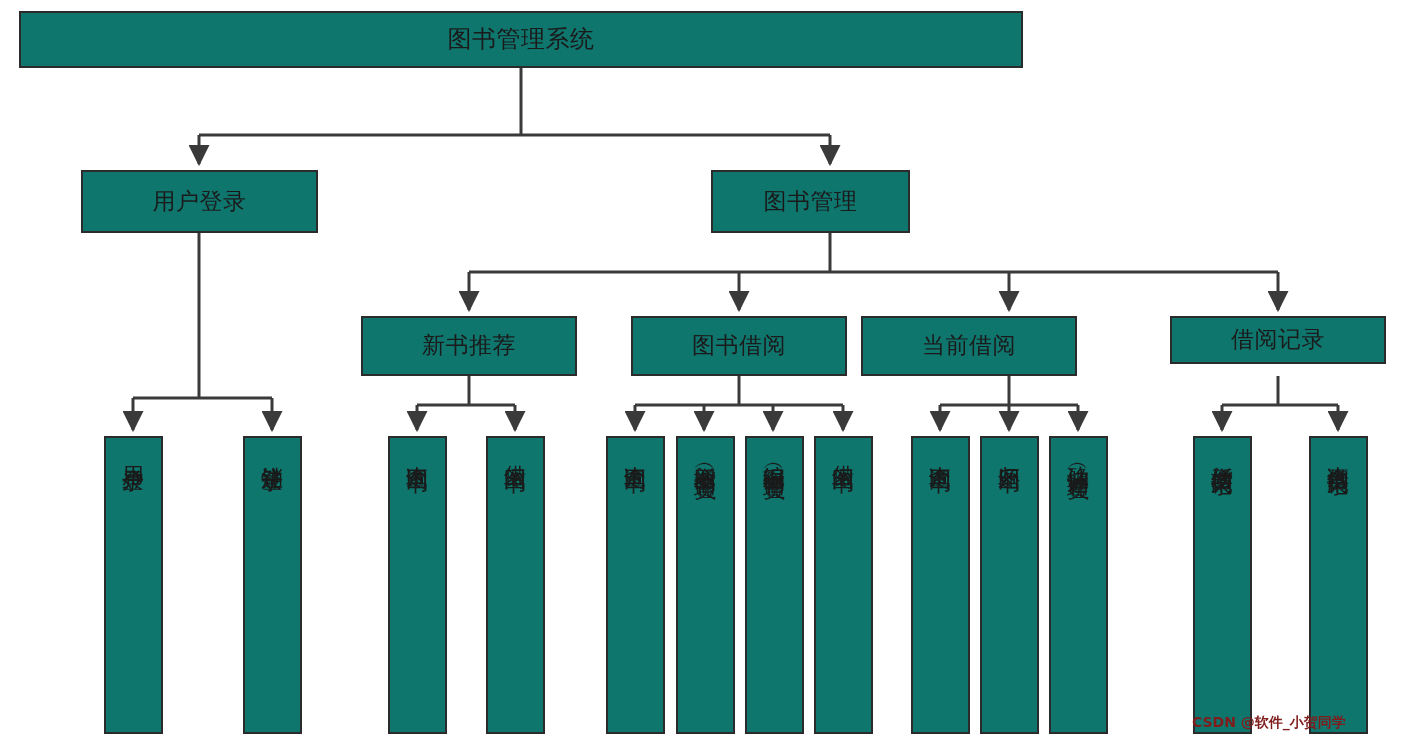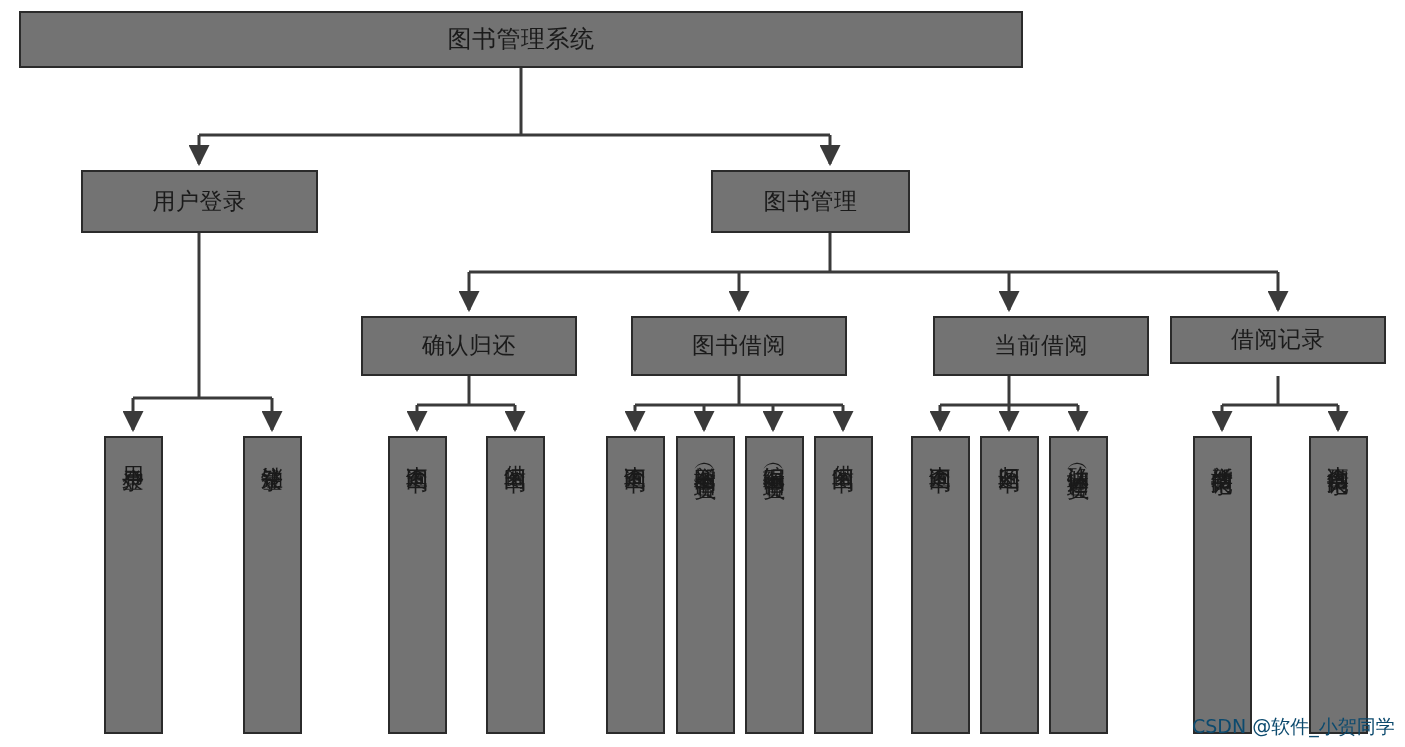--- a/index.html
+++ b/index.html
@@ -22,21 +22,21 @@
     position: absolute;
     left: 0;
     top: 0;
     width: 1405px;
     height: 747px;
     pointer-events: none;
   }
   .node {
     position: absolute;
     box-sizing: border-box;
-    background: #737373;
+    background: #0f766e;
     border: 2px solid #2b2b2b;
     display: flex;
     align-items: center;
     justify-content: center;
     color: #1a1a1a;
     z-index: 2;
   }
   .node .node-label {
     display: block;
     text-align: center;
@@ -59,25 +59,26 @@
   .node.vert .node-label {
     writing-mode: vertical-rl;
     text-orientation: upright;
     font-size: 22px;
     line-height: 1.05;
     letter-spacing: 2px;
     white-space: nowrap;
   }
   .watermark {
     position: absolute;
-    color: #0c4a6e;
-    font-size: 19px;
+    color: #7f1d1d;
+    font-size: 14px;
     white-space: nowrap;
     z-index: 5;
     font-family: "DejaVu Sans", "Liberation Sans", sans-serif;
+    font-weight: bold;
   }
 </style>
 </head>
 <body>
 
 <div id="diagram-root">
 
   <svg id="edge-layer" viewBox="0 0 1405 747" width="1405" height="747" xmlns="http://www.w3.org/2000/svg">
     <defs>
       <marker id="arrow" viewBox="0 0 10 10" refX="9" refY="5" markerWidth="7" markerHeight="7" orient="auto-start-reverse">
@@ -133,26 +134,26 @@
   </div>
 
   <div class="node horiz" style="left:81px; top:170px; width:237px; height:63px;">
     <span class="node-label">用户登录</span>
   </div>
   <div class="node horiz" style="left:711px; top:170px; width:199px; height:63px;">
     <span class="node-label">图书管理</span>
   </div>
 
   <div class="node horiz" style="left:361px; top:316px; width:216px; height:60px;">
-    <span class="node-label">确认归还</span>
+    <span class="node-label">新书推荐</span>
   </div>
   <div class="node horiz" style="left:631px; top:316px; width:216px; height:60px;align-items:center;">
     <span class="node-label">图书借阅</span>
   </div>
-  <div class="node horiz" style="left:933px; top:316px; width:216px; height:60px;">
+  <div class="node horiz" style="left:861px; top:316px; width:216px; height:60px;">
     <span class="node-label">当前借阅</span>
   </div>
   <div class="node horiz" style="left:1170px; top:316px; width:216px; height:48px;">
     <span class="node-label">借阅记录</span>
   </div>
 
   <div class="node vert" style="left:104px; top:436px; width:59px; height:298px;">
     <span class="node-label">用户登录</span>
   </div>
   <div class="node vert" style="left:243px; top:436px; width:59px; height:298px;">

